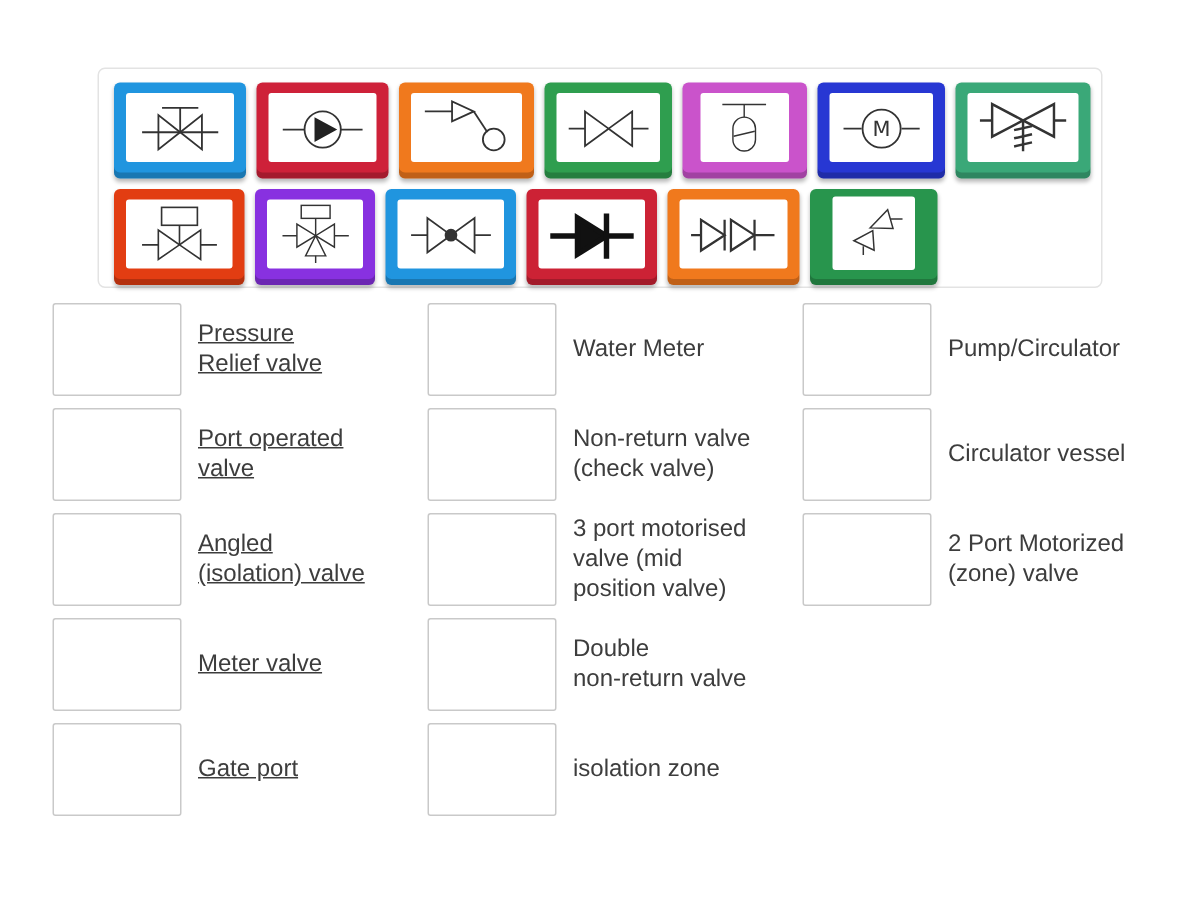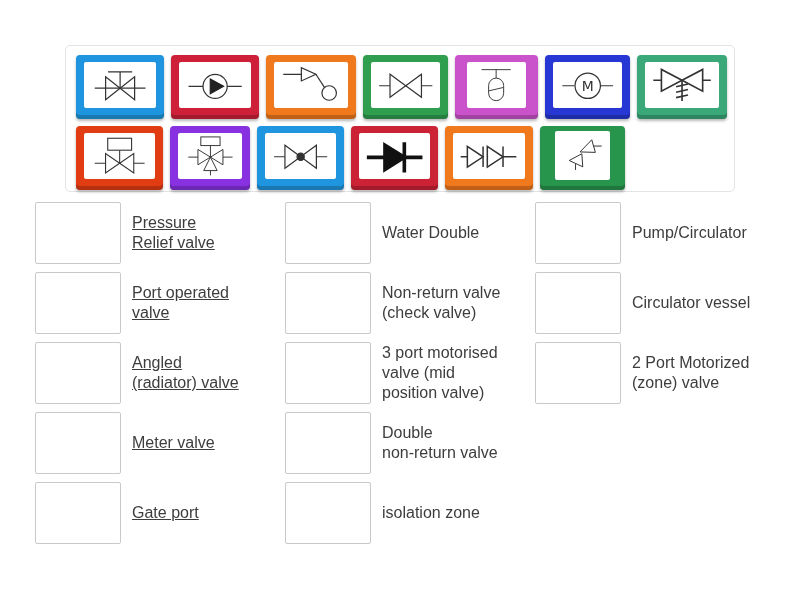--- a/index.html
+++ b/index.html
@@ -221,36 +221,36 @@
 Relief valve</div>
   </div>
   <div class="slot-row">
     <div class="slot"></div>
     <div class="slot-label">Port operated
 valve</div>
   </div>
   <div class="slot-row">
     <div class="slot"></div>
     <div class="slot-label">Angled
-(radiator) valve</div>
+(isolation) valve</div>
   </div>
   <div class="slot-row">
     <div class="slot"></div>
     <div class="slot-label">Meter valve</div>
   </div>
   <div class="slot-row">
     <div class="slot"></div>
     <div class="slot-label">Gate port</div>
   </div>
 </div>
 
 <div class="slot-col col2">
   <div class="slot-row">
     <div class="slot"></div>
-    <div class="slot-label">Water Double</div>
+    <div class="slot-label">Water Meter</div>
   </div>
   <div class="slot-row">
     <div class="slot"></div>
     <div class="slot-label">Non-return valve
 (check valve)</div>
   </div>
   <div class="slot-row">
     <div class="slot"></div>
     <div class="slot-label">3 port motorised
 valve (mid

